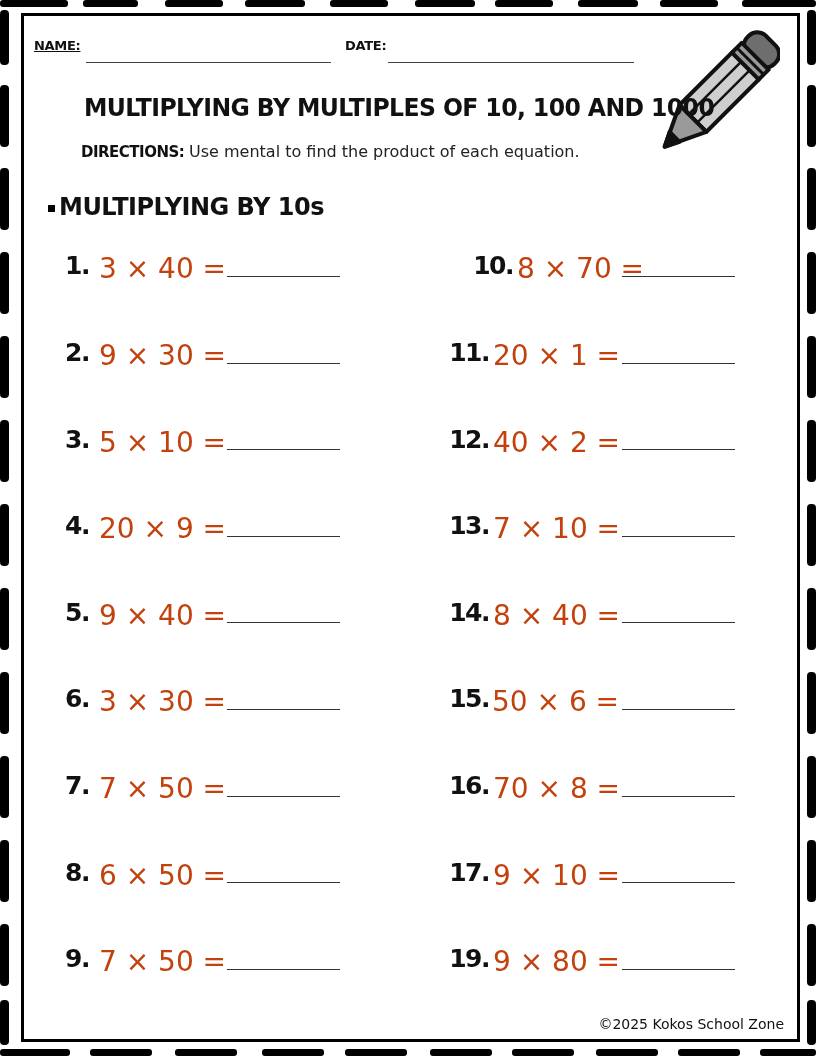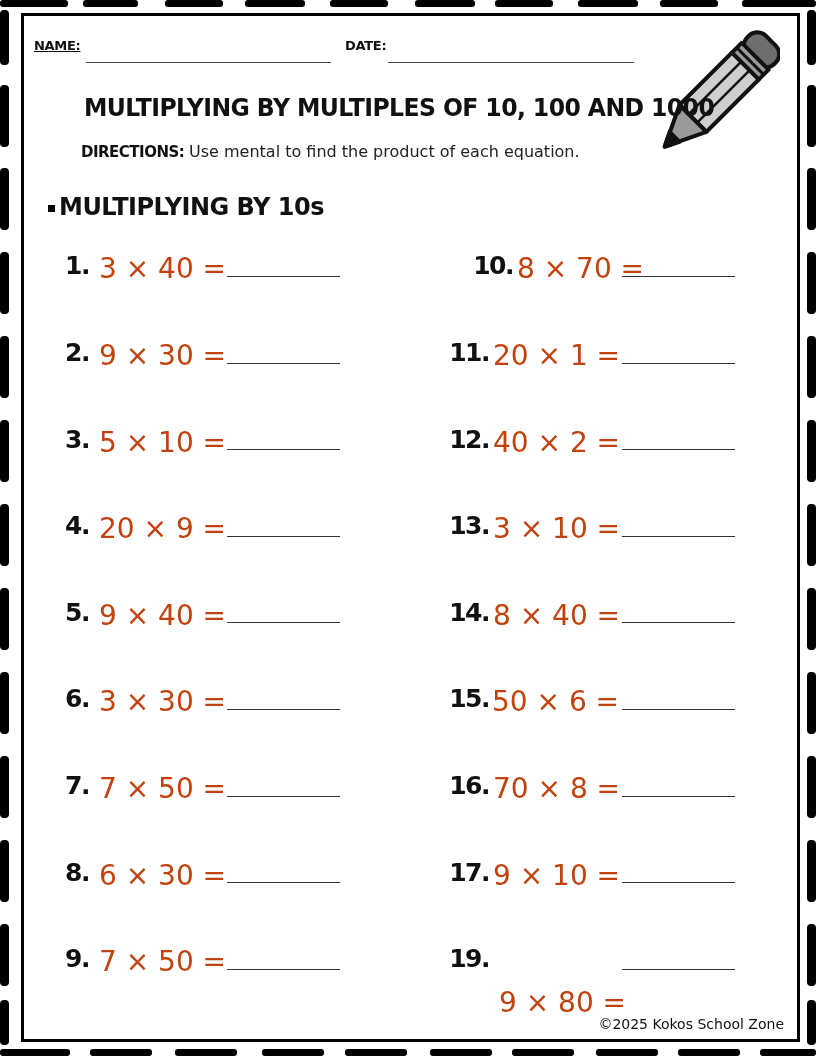--- a/index.html
+++ b/index.html
@@ -147,21 +147,21 @@
 <div class="blank" style="left:227px; top:709px; width:113px;"></div>
 
 <div class="problem" style="left:0; top:771px; width:400px;">
   <span class="num">7.</span>
   <span class="eq" style="left:99px;">7 × 50 =</span>
 </div>
 <div class="blank" style="left:227px; top:796px; width:113px;"></div>
 
 <div class="problem" style="left:0; top:858px; width:400px;">
   <span class="num">8.</span>
-  <span class="eq" style="left:99px;">6 × 30 =</span>
+  <span class="eq" style="left:99px;">6 × 50 =</span>
 </div>
 <div class="blank" style="left:227px; top:882px; width:113px;"></div>
 
 <div class="problem" style="left:0; top:944px; width:400px;">
   <span class="num">9.</span>
   <span class="eq" style="left:99px;">7 × 50 =</span>
 </div>
 <div class="blank" style="left:227px; top:969px; width:113px;"></div>
 
 <div class="problem" style="left:424px; top:251px; width:400px;">
@@ -177,21 +177,21 @@
 <div class="blank" style="left:622px; top:363px; width:113px;"></div>
 
 <div class="problem" style="left:400px; top:425px; width:400px;">
   <span class="num">12.</span>
   <span class="eq" style="left:93px;">40 × 2 =</span>
 </div>
 <div class="blank" style="left:622px; top:449px; width:113px;"></div>
 
 <div class="problem" style="left:400px; top:511px; width:400px;text-decoration:underline;">
   <span class="num">13.</span>
-  <span class="eq" style="left:93px;">3 × 10 =</span>
+  <span class="eq" style="left:93px;">7 × 10 =</span>
 </div>
 <div class="blank" style="left:622px; top:536px; width:113px;"></div>
 
 <div class="problem" style="left:400px; top:598px; width:400px;">
   <span class="num">14.</span>
   <span class="eq" style="left:93px;">8 × 40 =</span>
 </div>
 <div class="blank" style="left:622px; top:622px; width:113px;"></div>
 
 <div class="problem" style="left:400px; top:684px; width:400px;">
@@ -207,17 +207,17 @@
 <div class="blank" style="left:622px; top:796px; width:113px;"></div>
 
 <div class="problem" style="left:400px; top:858px; width:400px;">
   <span class="num">17.</span>
   <span class="eq" style="left:93px;">9 × 10 =</span>
 </div>
 <div class="blank" style="left:622px; top:882px; width:113px;"></div>
 
 <div class="problem" style="left:400px; top:944px; width:400px;">
   <span class="num">19.</span>
-  <span class="eq" style="left:99px;margin-top:41px;">9 × 80 =</span>
+  <span class="eq" style="left:93px;">9 × 80 =</span>
 </div>
 <div class="blank" style="left:622px; top:969px; width:113px;"></div>
 
 <div class="copyright">©2025 Kokos School Zone</div>
 
 </body></html>

